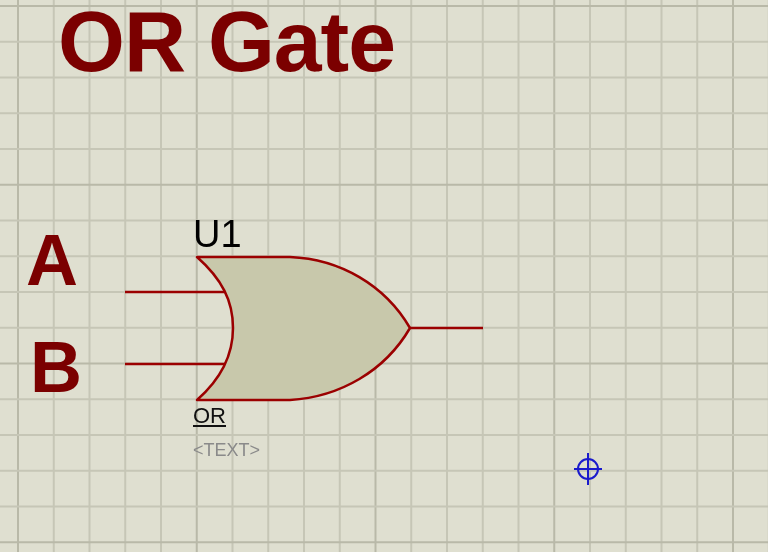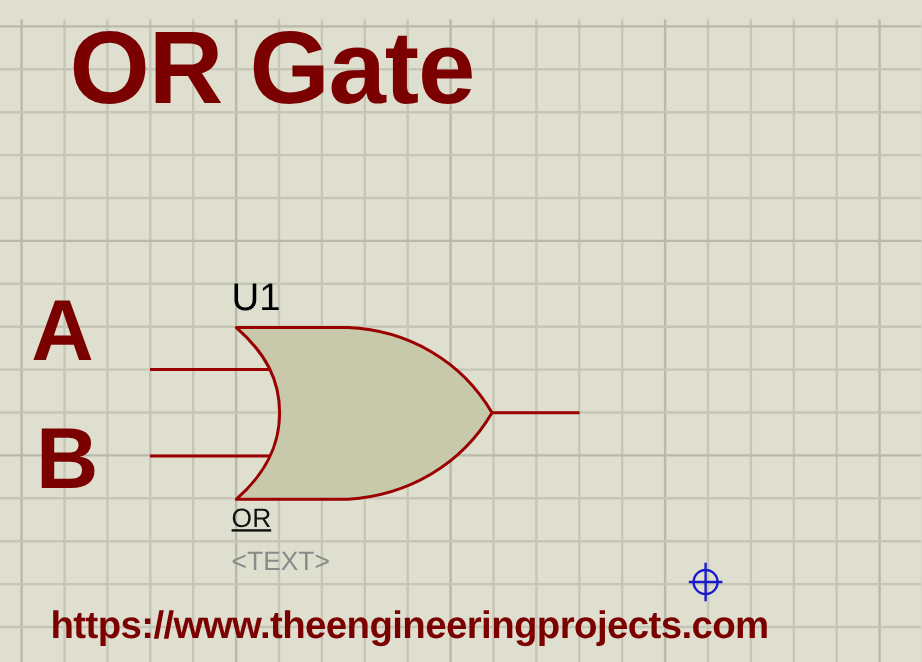--- a/index.html
+++ b/index.html
@@ -1,27 +1,27 @@
 <!DOCTYPE html>
 <html><head>
 <meta charset="utf-8">
 <style>
   html, body { margin: 0; padding: 0; }
   body { width: 768px; height: 552px; overflow: hidden; background: #dfdfd0; }
-  #canvas { position: relative; width: 768px; height: 528px; margin-top: 16px; }
+  #canvas { position: relative; width: 768px; height: 528px; }
   svg { position: absolute; left: 0; top: 0; }
   .lbl { position: absolute; font-family: "Liberation Sans", sans-serif; white-space: nowrap; line-height: 1; }
   .title { left: 58px; top: -2px; font-size: 86px; font-weight: bold; color: #7b0000; letter-spacing: -1px; }
   .inp { font-size: 72px; font-weight: bold; color: #7b0000; }
   .inp-a { left: 26px; top: 224px; }
   .inp-b { left: 30px; top: 331px; }
   .eq { left: 496px; top: 263px; font-size: 66px; font-weight: bold; color: #7b0000; }
-  .ref { left: 193px; top: 215px; font-size: 32px; color: #000; }
+  .ref { left: 193px; top: 215px; font-size: 38px; color: #000; }
   .type { left: 193px; top: 405px; font-size: 22px; color: #111; text-decoration: underline; }
-  .txt { left: 193px; top: 441px; font-size: 22px; color: #8a8a8a; }
+  .txt { left: 193px; top: 441px; font-size: 18px; color: #8a8a8a; }
   .url { left: 42px; top: 489px; font-size: 32px; font-weight: bold; color: #7b0000; letter-spacing: -0.5px; }
 </style>
 </head>
 <body>
 
 <div id="canvas">
   <svg id="grid" width="768" height="552">
       <line x1="18" x2="18" y1="0" y2="552" stroke="#b9b9a8" stroke-width="2"></line>
       <line x1="53.75" x2="53.75" y1="0" y2="552" stroke="#c6c6b6" stroke-width="2"></line>
       <line x1="89.5" x2="89.5" y1="0" y2="552" stroke="#c6c6b6" stroke-width="2"></line>
@@ -77,14 +77,13 @@
       <line x1="588" y1="453" x2="588" y2="485"></line>
     </g>
   </svg>
 
   <div class="lbl title">OR Gate</div>
   <div class="lbl inp inp-a">A</div>
   <div class="lbl inp inp-b">B</div>
   <div class="lbl ref">U1</div>
   <div class="lbl type">OR</div>
   <div class="lbl txt">&lt;TEXT&gt;</div>
-  <div class="lbl url">https://www.theengineeringprojects.com</div>
 </div>
 
 </body></html>

